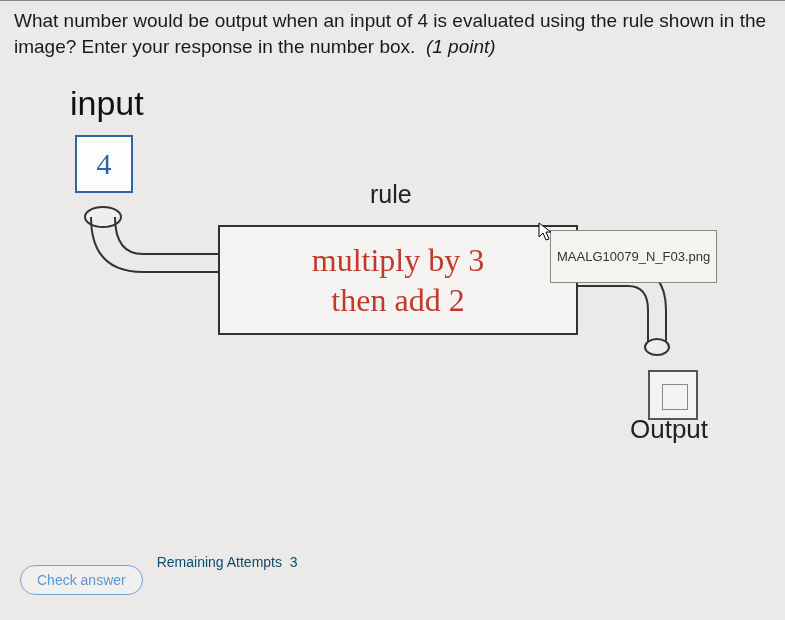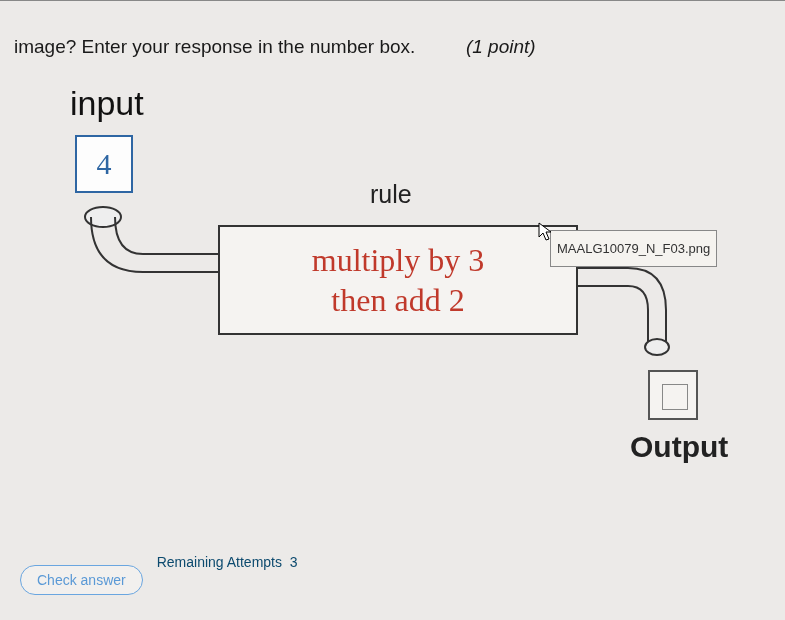--- a/index.html
+++ b/index.html
@@ -10,21 +10,21 @@
     background: #eceae8;
     position: relative;
     overflow: hidden;
   }
   .question {
     padding: 8px 14px 4px 14px;
     font-size: 19px;
     color: #1a1a1a;
     line-height: 1.35;
   }
-  .points { font-style: italic; margin-left: 40px; }
+  .points { font-style: italic; }
   .diagram {
     position: absolute;
     left: 20px;
     top: 80px;
     width: 740px;
     height: 430px;
   }
   .input-label {
     position: absolute;
     left: 50px;
@@ -67,24 +67,23 @@
     align-items: center;
     justify-content: center;
     font-size: 32px;
     color: #c0392b;
     font-family: Georgia, serif;
     line-height: 1.25;
   }
   .output-label {
     position: absolute;
     left: 610px;
-    top: 350px;
-    font-size: 30px;
+    top: 334px;
+    font-size: 26px;
     color: #222;
-    font-weight: bold;
   }
   .output-box {
     position: absolute;
     left: 628px;
     top: 290px;
     width: 50px;
     height: 50px;
     border: 2px solid #555;
     background: #f5f3f1;
   }
@@ -95,21 +94,21 @@
     width:24px; height:24px;
     border:1px solid #888;
   }
   .tooltip {
     position: absolute;
     left: 530px;
     top: 150px;
     background: #f5f3ef;
     border: 1px solid #888;
     font-size: 13px;
-    padding: 10px 6px;
+    padding: 18px 6px;
     color: #333;
     white-space: nowrap;
     z-index: 5;
   }
   .cursor {
     position: absolute;
     left: 518px;
     top: 142px;
     z-index: 6;
   }
@@ -157,21 +156,21 @@
     height:1px;
     background:#888;
   }
 </style>
 </head>
 <body>
 
 <div class="topline"></div>
 
 <div class="question">
-  <br>
+  <span>What number would be output when an input of 4 is evaluated using the rule shown in the</span><br>
   <span>image? Enter your response in the number box.</span>
   &nbsp;<span class="points">(1 point)</span>
 </div>
 
 <div class="diagram">
 
   <div class="input-label">input</div>
 
   <div class="input-box">
     <span>4</span>

